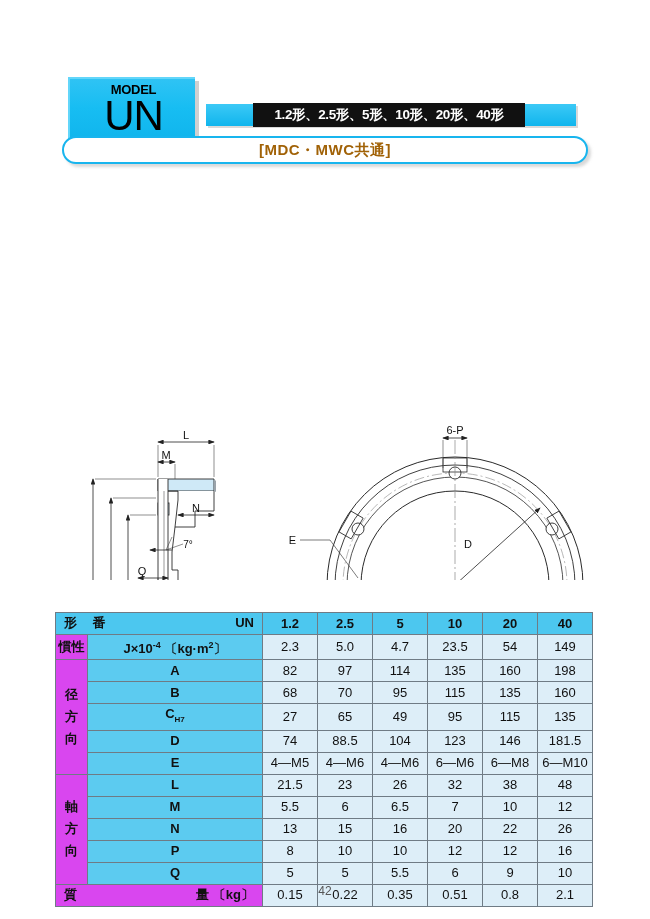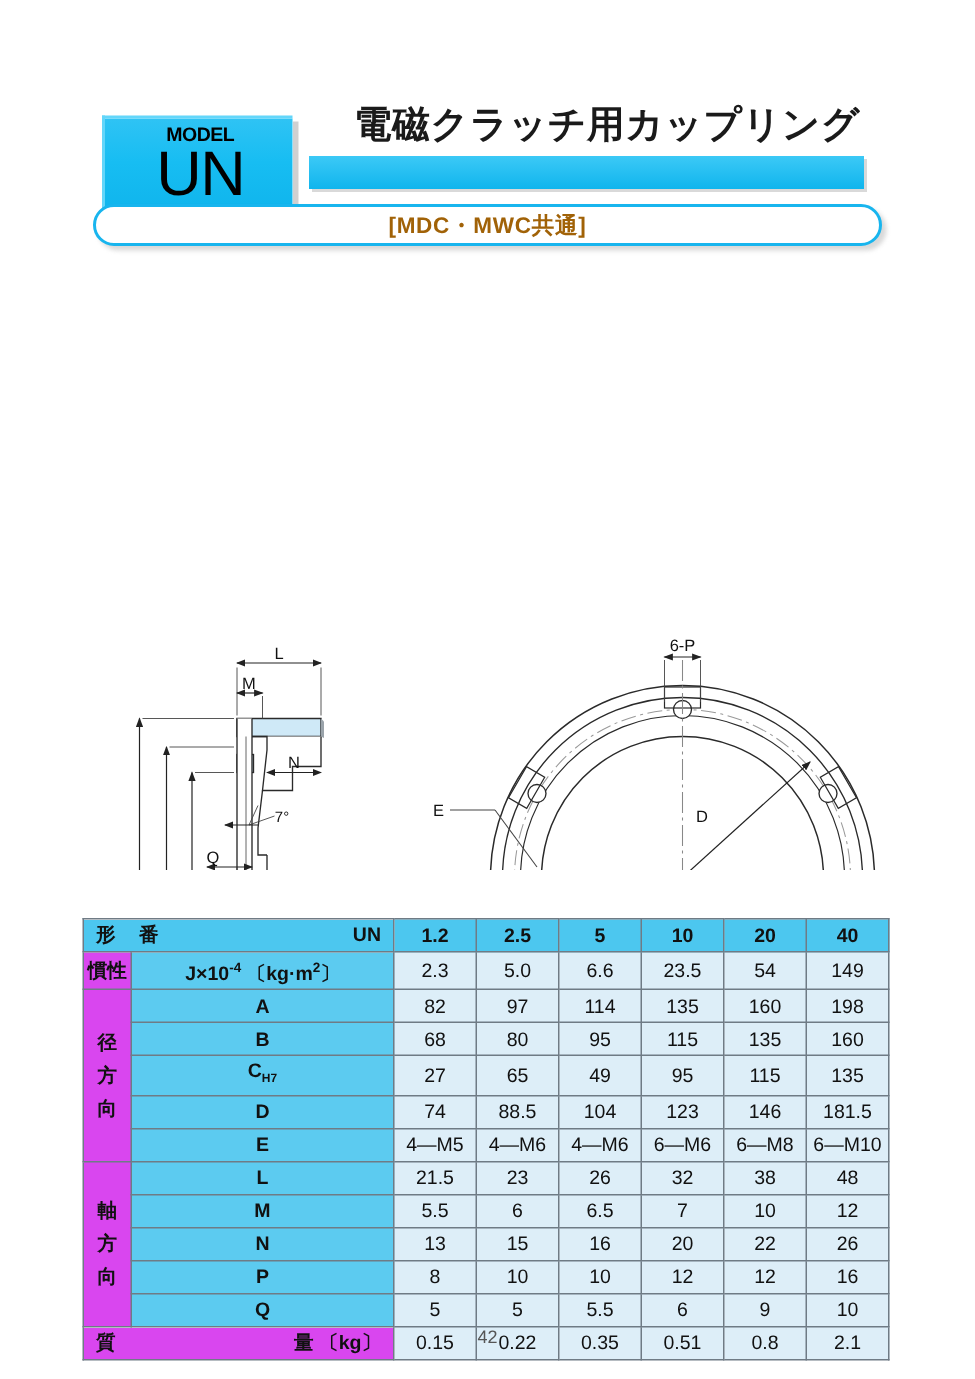--- a/index.html
+++ b/index.html
@@ -202,23 +202,25 @@
 
 <div class="page">
 
   <div class="header">
 
     <div class="model-badge">
       <div class="m-top">MODEL</div>
       <div class="m-main">UN</div>
     </div>
 
-    <div class="main-title">電磁クラッチ用カップリング</div>
 
     <div class="subtitle-bar"></div>
+    <div class="subtitle-black">
+      <span>1.2形、2.5形、5形、10形、20形、40形</span>
+    </div>
 
     <div class="common-pill">
       <span>[MDC・MWC共通]</span>
     </div>
   </div>
 
   <div class="drawing-area">
     <svg width="650" height="380" viewBox="0 0 650 380" xmlns="http://www.w3.org/2000/svg">
       <defs>
         <marker id="ar" markerWidth="8" markerHeight="6" refX="7" refY="3" orient="auto">
@@ -377,21 +379,21 @@
         </tr>
 
         <tr>
           <td class="lbl-blue">慣性</td>
           <td class="lbl-blue2">
             <span>J×10</span><span class="sup">-4</span>
             <span>〔kg·m</span><span class="sup">2</span><span>〕</span>
           </td>
           <td class="val">2.3</td>
           <td class="val">5.0</td>
-          <td class="val">6.6</td>
+          <td class="val">4.7</td>
           <td class="val">23.5</td>
           <td class="val">54</td>
           <td class="val">149</td>
         </tr>
 
         <tr>
           <td class="lbl-blue" rowspan="5">
             <div class="vert-lbl">径</div>
             <div class="vert-lbl">方</div>
             <div class="vert-lbl">向</div>
@@ -401,21 +403,21 @@
           <td class="val">97</td>
           <td class="val">114</td>
           <td class="val">135</td>
           <td class="val">160</td>
           <td class="val">198</td>
         </tr>
 
         <tr>
           <td class="lbl-blue2">B</td>
           <td class="val">68</td>
-          <td class="val">80</td>
+          <td class="val">70</td>
           <td class="val">95</td>
           <td class="val">115</td>
           <td class="val">135</td>
           <td class="val">160</td>
         </tr>
 
         <tr>
           <td class="lbl-blue2"><span>C</span><span class="sub">H7</span></td>
           <td class="val">27</td>
           <td class="val">65</td>

